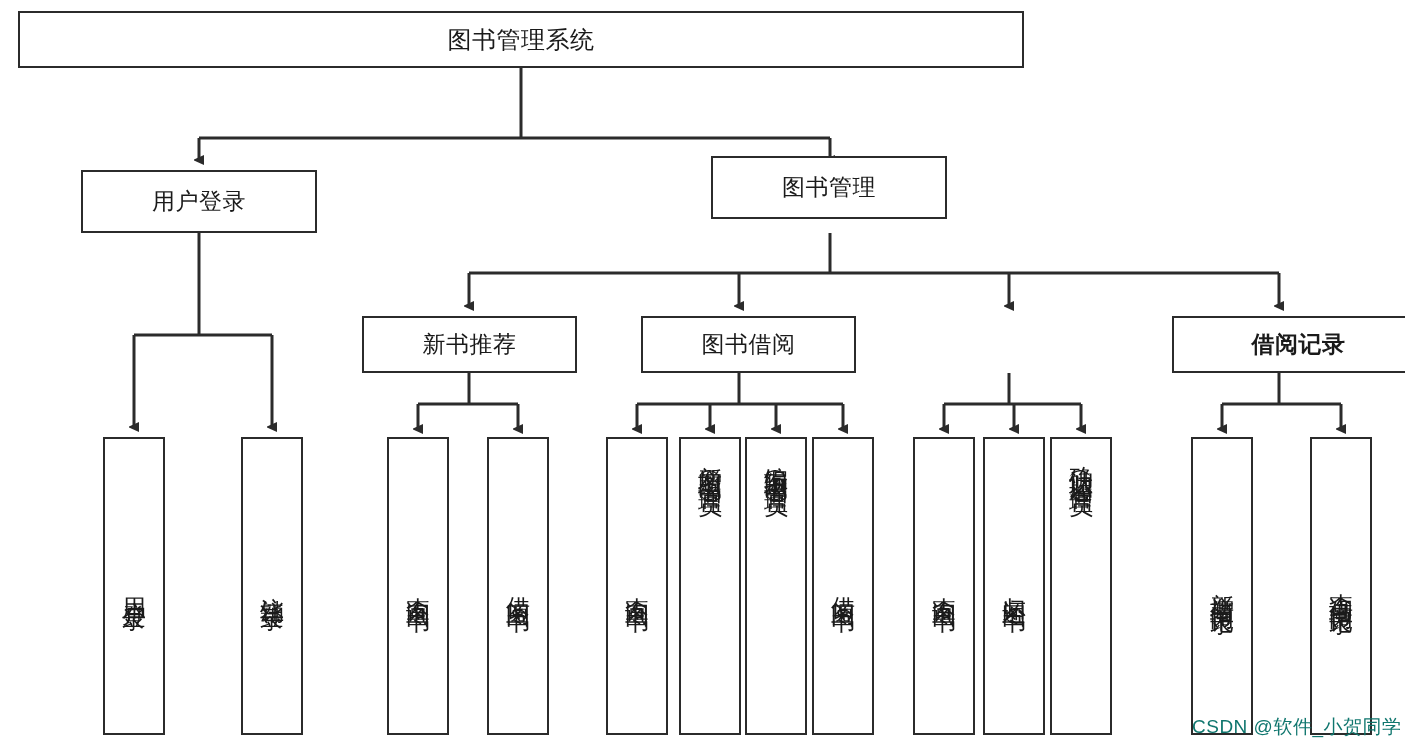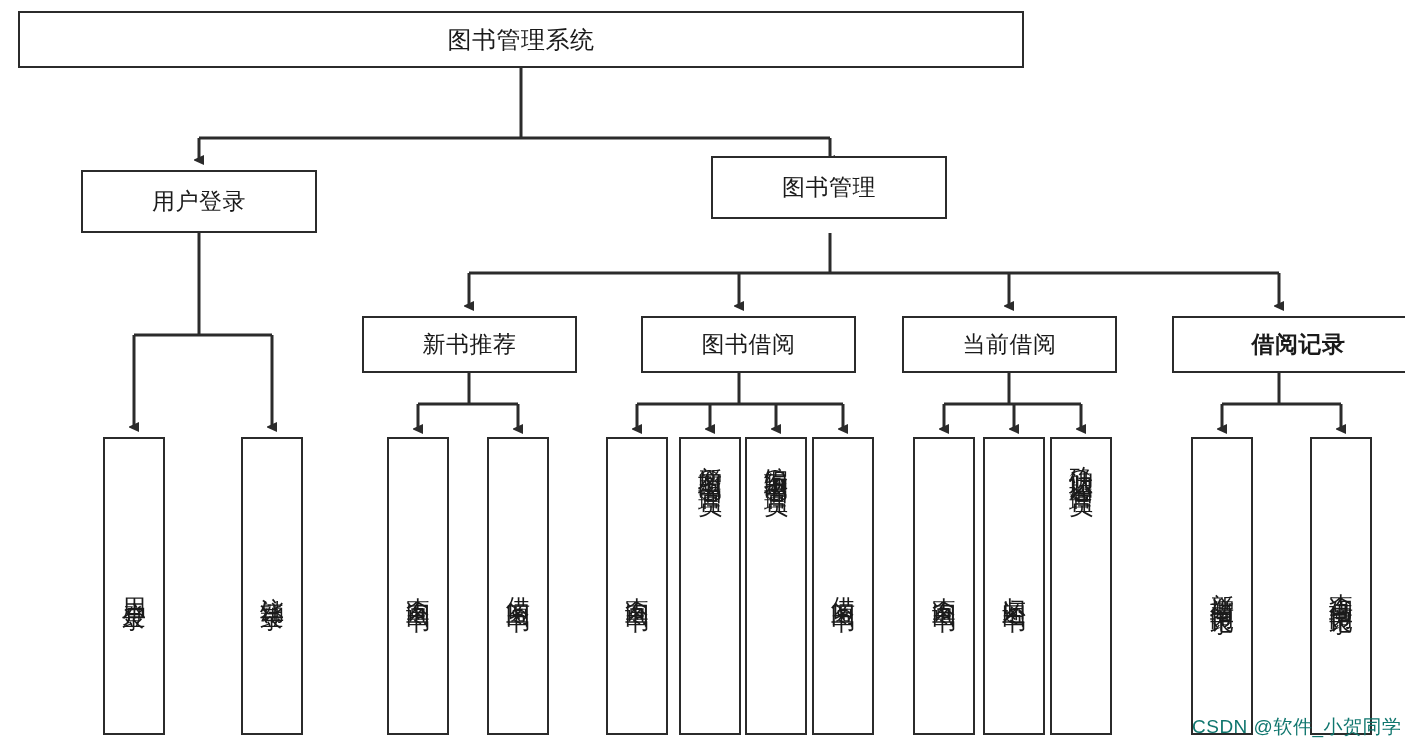--- a/index.html
+++ b/index.html
@@ -145,23 +145,20 @@
   <div class="node vert centered" style="left: 241px; top: 437px; width: 62px; height: 298px;">
     <span class="label">注销登录</span>
   </div>
 
   <div class="node horiz" style="left: 362px; top: 316px; width: 215px; height: 57px; text-align: center;">
     <span class="label">新书推荐</span>
   </div>
   <div class="node horiz" style="left: 632px; top: 316px; width: 215px; height: 57px; margin-left: 9px;">
     <span class="label">图书借阅</span>
   </div>
-  <div class="node horiz" style="left: 902px; top: 316px; width: 215px; height: 57px;">
-    <span class="label">当前借阅</span>
-  </div>
   <div class="node horiz" style="left: 1172px; top: 316px; width: 253px; height: 57px; font-weight: bold;">
     <span class="label">借阅记录</span>
   </div>
 
   <div class="node vert centered" style="left: 387px; top: 437px; width: 62px; height: 298px;">
     <span class="label">查询图书</span>
   </div>
   <div class="node vert centered" style="left: 487px; top: 437px; width: 62px; height: 298px;">
     <span class="label">借阅图书</span>
   </div>

